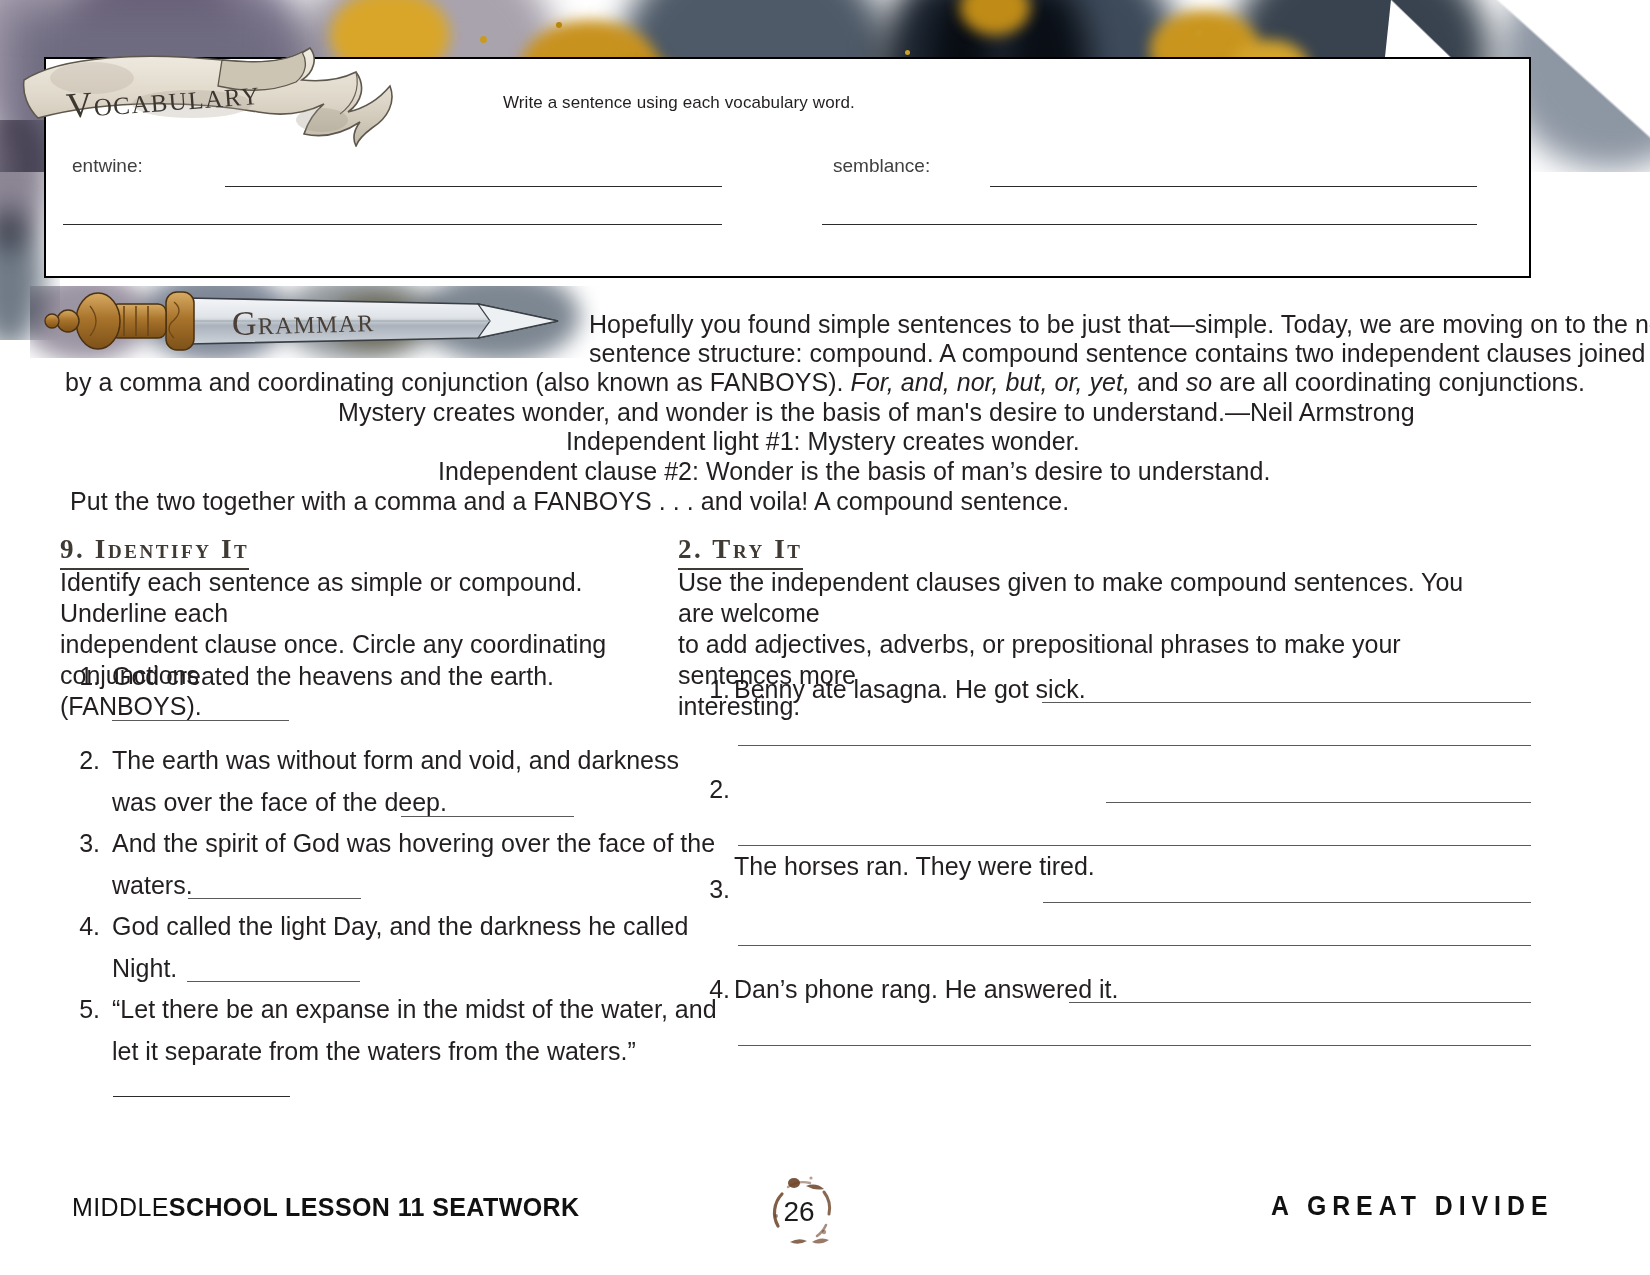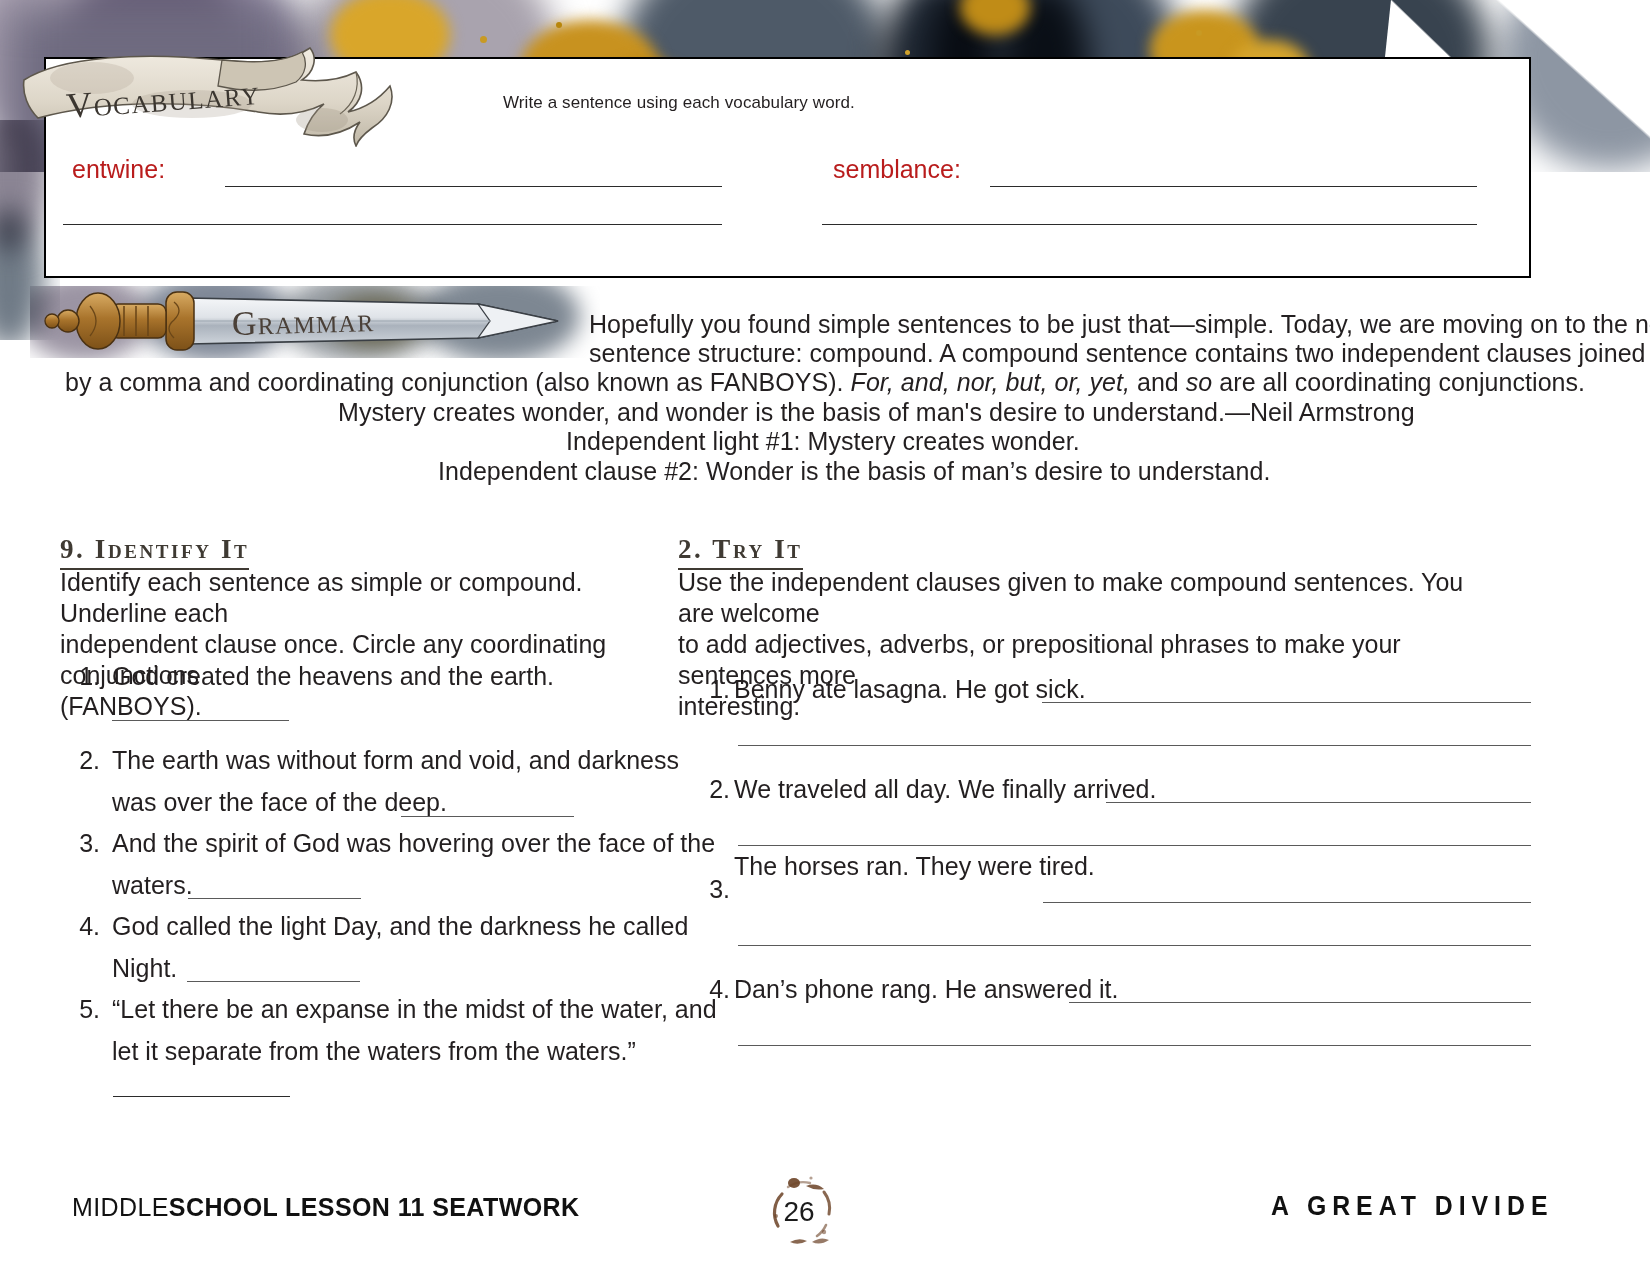--- a/index.html
+++ b/index.html
@@ -93,22 +93,22 @@
   .vocab-instr {
     position: absolute;
     left: 455px; top: 93px;
     font-size: 17px;
     letter-spacing: .1px;
     color: #231f20;
     margin-left: 48px;
   }
   .vocab-term {
     position: absolute;
-    font-size: 25px;
-    color: #b91c1c;
+    font-size: 19px;
+    color: #404040;
   }
   .rule {
     position: absolute;
     border-bottom: 1.8px solid #5a5a5a;
   }
   .rule-dark { border-bottom: 1.9px solid #2b2b2b; }
 
   
   .ribbon {
     position: absolute;
@@ -363,20 +363,21 @@
     </svg>
   </div>
   <div class="grammar-title">Grammar</div>
 
   <div class="gr-line" style="left:589px; top:310px;">Hopefully you found simple sentences to be just that—simple. Today, we are moving on to the next</div>
   <div class="gr-line" style="left:589px; top:339px;">sentence structure: compound. A compound sentence contains two independent clauses joined</div>
   <div class="gr-line" style="left:65px; top:368px;"><span>by a comma and coordinating conjunction (also known as FANBOYS). </span><i>For, and, nor, but, or, yet,</i><span> and </span><i>so</i><span> are all coordinating conjunctions.</span></div>
   <div class="gr-line" style="left:338px; top:398px;">Mystery creates wonder, and wonder is the basis of man's desire to understand.—Neil Armstrong</div>
   <div class="gr-line" style="left:566px; top:427px;">Independent light #1: Mystery creates wonder.</div>
   <div class="gr-line" style="left:438px; top:457px;">Independent clause #2: Wonder is the basis of man’s desire to understand.</div>
+  <div class="gr-line" style="left:70px; top:487px;">Put the two together with a comma and a FANBOYS . . . and voila! A compound sentence.</div>
 
   <div class="sec-head" style="left:60px; top:534px;">9. Identify It</div>
   <div class="sec-intro" style="left:60px; top:567px; width:600px;">
     <div>Identify each sentence as simple or compound. Underline each</div>
     <div>independent clause once. Circle any coordinating conjunctions</div>
     <div>(FANBOYS).</div>
   </div>
 
   <div class="q-num" style="left:66px; top:662px;">1.</div>
   <div class="q-text" style="left:112px; top:662px;">God created the heavens and the earth.</div>
@@ -408,21 +409,20 @@
     <div>to add adjectives, adverbs, or prepositional phrases to make your sentences more</div>
     <div>interesting.</div>
   </div>
 
   <div class="q-num" style="left:696px; top:675px;">1.</div>
   <div class="q-text" style="left:734px; top:675px;">Benny ate lasagna. He got sick.</div>
   <div class="rule" style="left:1042px; top:702px; width:489px;"></div>
   <div class="rule" style="left:738px; top:745px; width:793px;"></div>
 
   <div class="q-num" style="left:696px; top:775px;">2.</div>
-  <div class="q-text" style="left:734px; top:775px;">We traveled all day. We finally arrived.</div>
   <div class="rule" style="left:1106px; top:802px; width:425px;"></div>
   <div class="rule" style="left:738px; top:845px; width:793px;"></div>
 
   <div class="q-num" style="left:696px; top:875px;">3.</div>
   <div class="q-text" style="left:734px; top:852px;">The horses ran. They were tired.</div>
   <div class="rule" style="left:1043px; top:902px; width:488px;"></div>
   <div class="rule" style="left:738px; top:945px; width:793px;"></div>
 
   <div class="q-num" style="left:696px; top:975px;">4.</div>
   <div class="q-text" style="left:734px; top:975px;text-align:right;">Dan’s phone rang. He answered it.</div>

